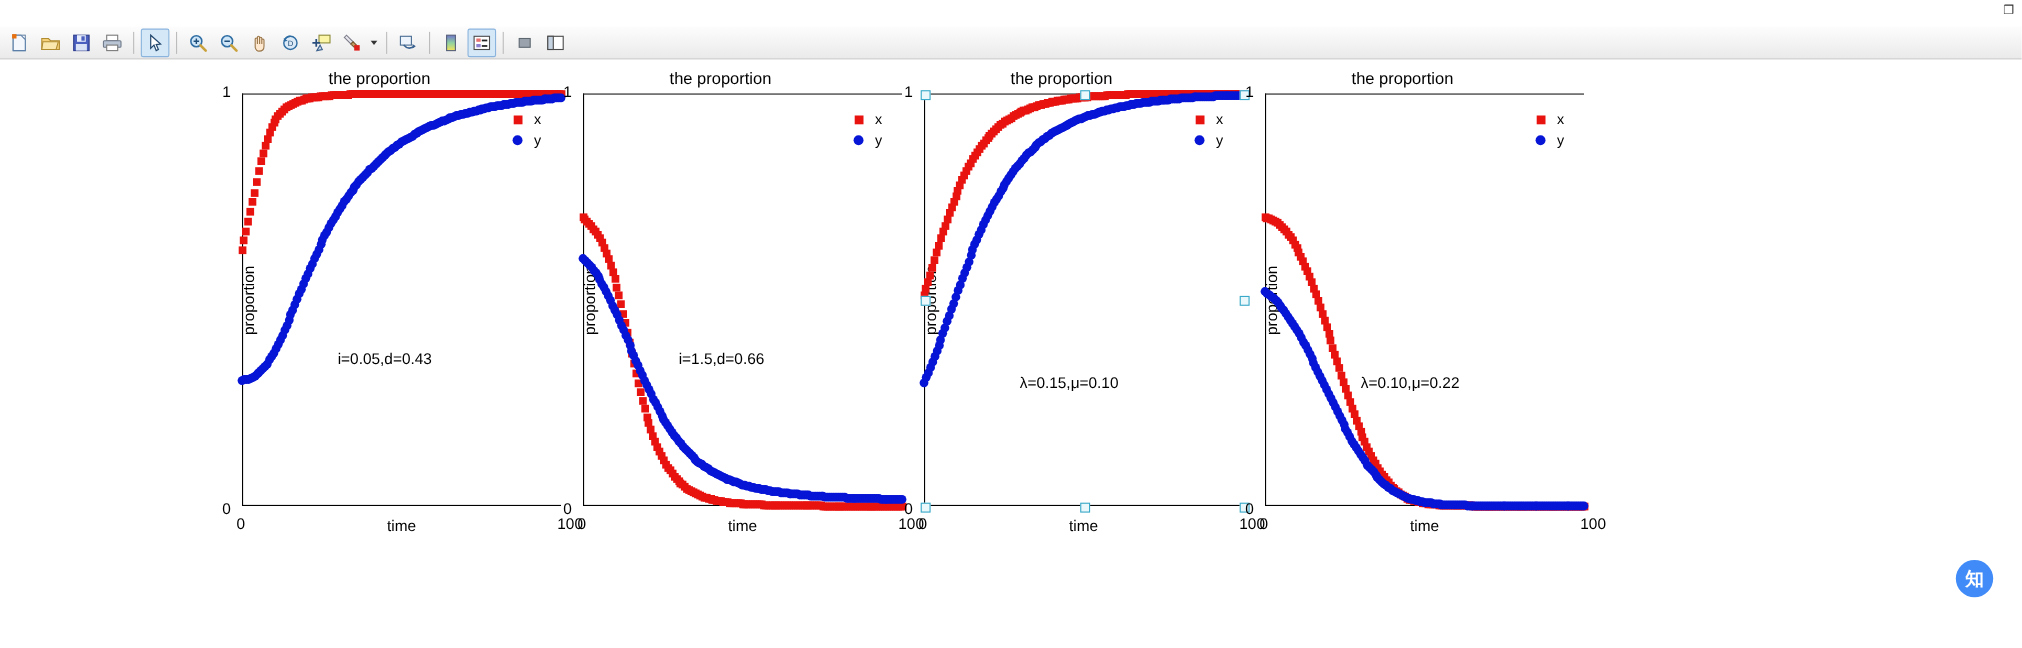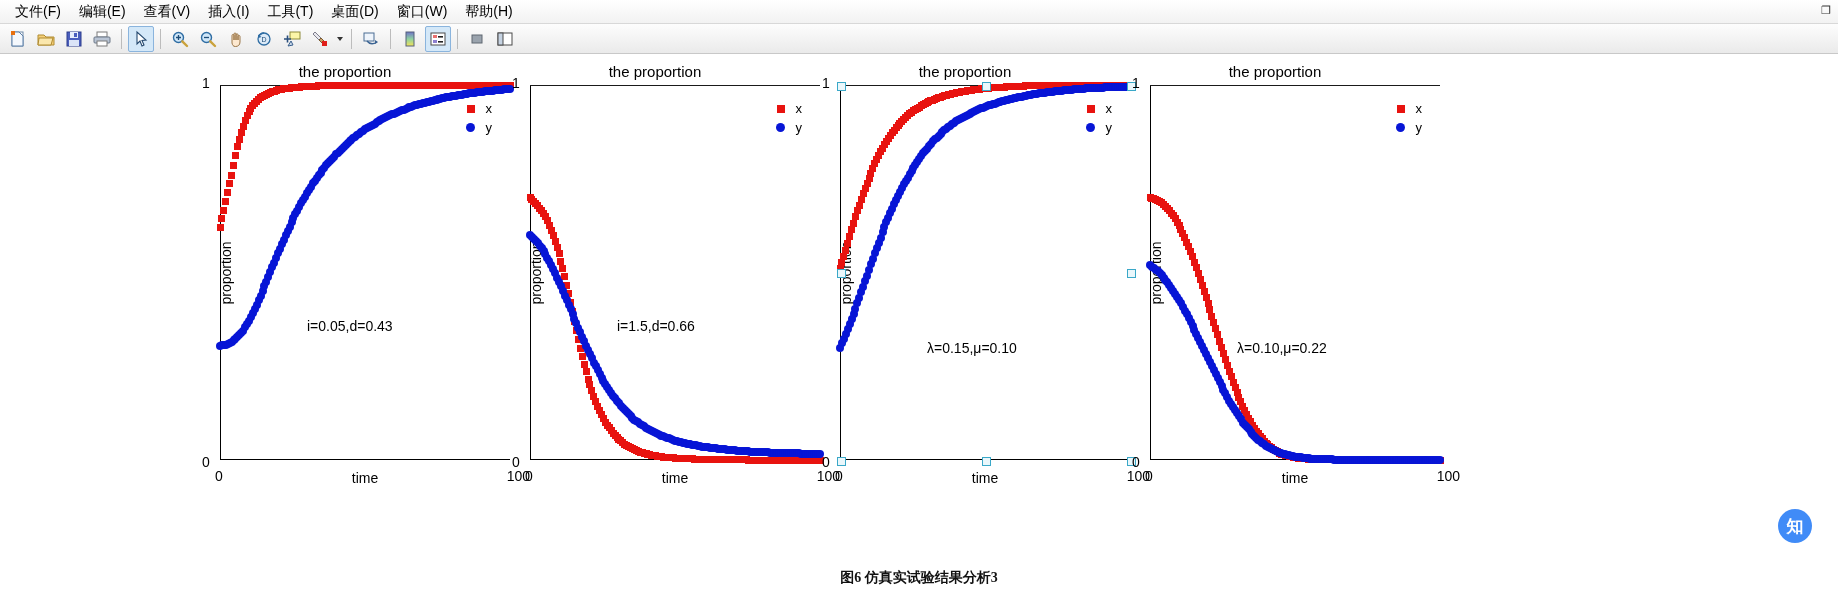--- a/index.html
+++ b/index.html
@@ -117,30 +117,20 @@
     display:flex;align-items:center;justify-content:center;
     color:#fff;font-size:17px;font-weight:bold;margin:0 8px;
   }
   .wm-text{font-size:30px;color:#c9c9c9;font-weight:bold;letter-spacing:1px;}
 </style>
 </head>
 <body>
 
 <div id="app">
 
-  <div class="menubar" id="menubar">
-      <div class="menu-item">文件(F)</div>
-      <div class="menu-item">编辑(E)</div>
-      <div class="menu-item">查看(V)</div>
-      <div class="menu-item">插入(I)</div>
-      <div class="menu-item">工具(T)</div>
-      <div class="menu-item">桌面(D)</div>
-      <div class="menu-item">窗口(W)</div>
-      <div class="menu-item">帮助(H)</div>
-    </div>
   <div class="win-restore">❐</div>
 
   <div class="toolbar" id="toolbar">
       <div class="tb-btn">
         <svg width="18" height="18" viewBox="0 0 18 18">
           <rect x="3" y="2" width="11" height="14" fill="#fff" stroke="#6f8aa8"></rect>
           <path d="M3 2 L3 16 L14 16 L14 6 L10 2 Z" fill="#f4f8fd" stroke="#5b7fa8"></path>
           <rect x="2" y="1" width="4" height="4" fill="#e8700f"></rect>
         </svg>
       </div>
@@ -1594,15 +1584,14 @@
           </div>
           <div class="annot" style="left: 87px; top: 255px;">λ=0.10,μ=0.22</div>
         </div>
       </div>
     </div>
 
   <div class="watermark">
     <div class="wm-logo">知</div>
   </div>
 
-  <div class="caption">图6 仿真实试验结果分析3</div>
 
 </div>
 
 </body></html>

